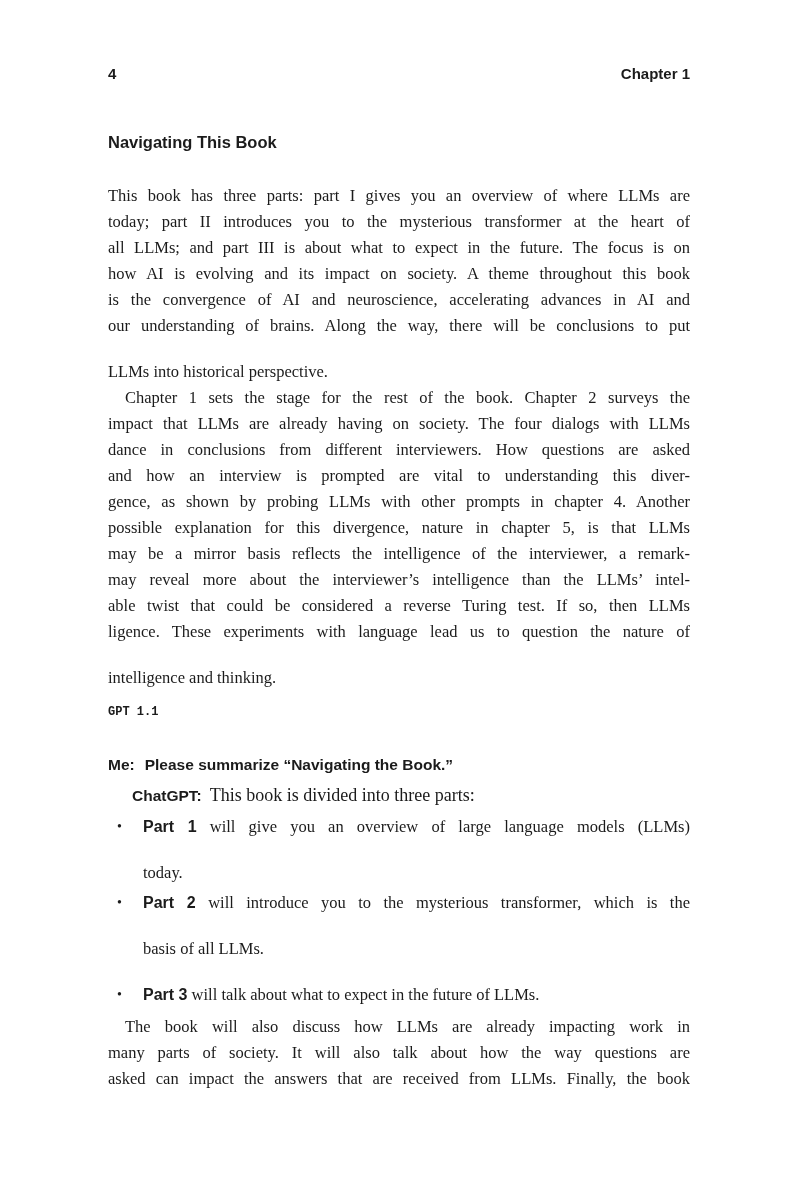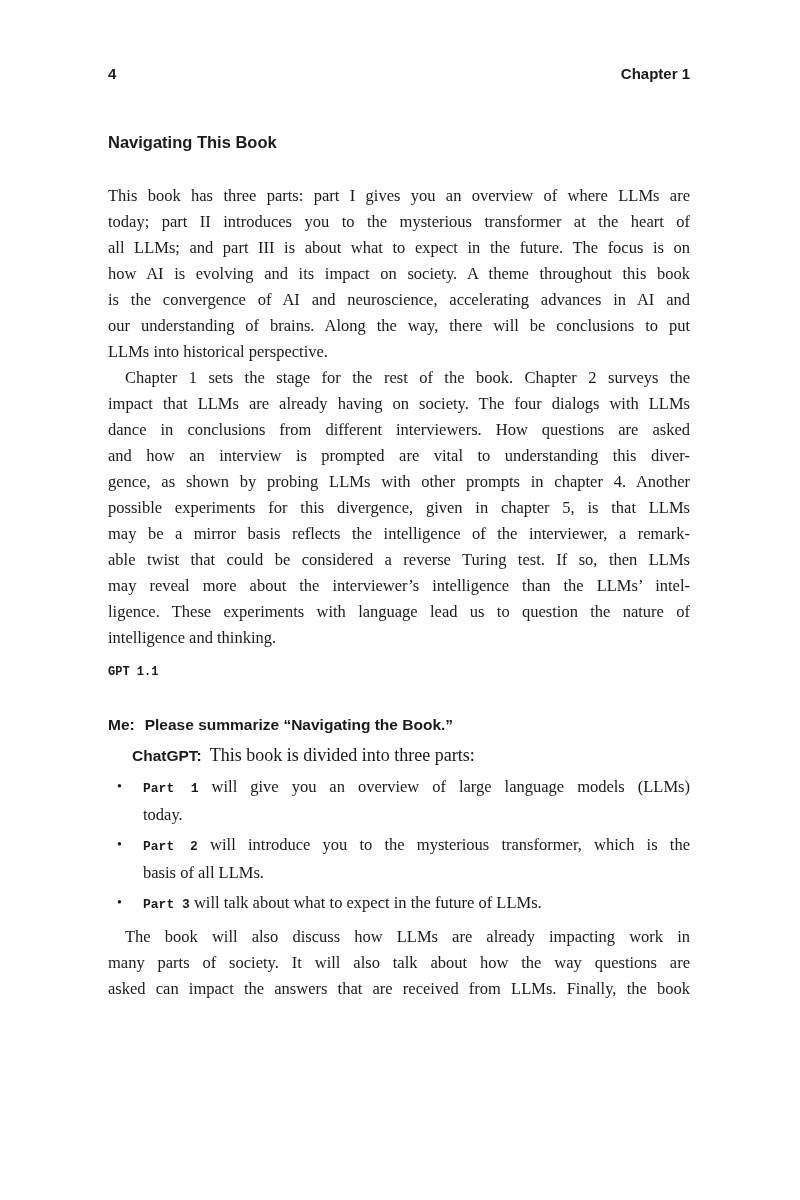--- a/index.html
+++ b/index.html
@@ -39,38 +39,38 @@
   .para { margin-top: 0; }
   .para.first { margin-top: 30px; }
   .line {
     font-family: "Liberation Serif", serif;
     font-size: 16.5px;
     line-height: 26px;
     text-align: justify;
     text-align-last: justify;
     white-space: normal;
   }
-  .line.last { text-align-last: left; }
+  .line.last { text-align-last: left; margin-top: 20px; }
   .line.indent { text-indent: 17px; }
   .gpt-label {
     margin-top: 8px;
     font-family: Liberation Mono, monospace;
     font-weight: bold;
     font-size: 12px;
     line-height: 26px;
   }
   .dialog-line { line-height: 26px; }
   .me-line { margin-top: 27px; }
   .cg-line { margin-top: 4px; }
   .bs {
     font-family: "Liberation Sans", sans-serif;
     font-weight: bold;
     font-size: 15.5px;
   }
-  .bs.inline { font-size: 13px; font-family: Liberation Mono, monospace; }
+  .bs.inline { font-size: 16px; }
   .me-label { margin-right: 10px; }
   .cg-label { margin-right: 8px; margin-left: 24px; }
   .cg-text {
     font-family: "Liberation Serif", serif;
     font-size: 18px;
   }
   .bullet-list { margin-top: 5px; }
   .bullet {
     position: relative;
     padding-left: 35px;
@@ -112,24 +112,24 @@
         <div class="line">is the convergence of AI and neuroscience, accelerating advances in AI and</div>
         <div class="line">our understanding of brains. Along the way, there will be conclusions to put</div>
         <div class="line last">LLMs into historical perspective.</div>
       </div>
     <div class="para" id="para-1">
         <div class="line indent">Chapter 1 sets the stage for the rest of the book. Chapter 2 surveys the</div>
         <div class="line">impact that LLMs are already having on society. The four dialogs with LLMs</div>
         <div class="line">dance in conclusions from different interviewers. How questions are asked</div>
         <div class="line">and how an interview is prompted are vital to understanding this diver-</div>
         <div class="line">gence, as shown by probing LLMs with other prompts in chapter 4. Another</div>
-        <div class="line">possible experiments for this divergence, given in chapter 5, is that LLMs</div>
+        <div class="line">possible explanation for this divergence, nature in chapter 5, is that LLMs</div>
         <div class="line">may be a mirror basis reflects the intelligence of the interviewer, a remark-</div>
+        <div class="line">may reveal more about the interviewer’s intelligence than the LLMs’ intel-</div>
         <div class="line">able twist that could be considered a reverse Turing test. If so, then LLMs</div>
-        <div class="line">may reveal more about the interviewer’s intelligence than the LLMs’ intel-</div>
         <div class="line">ligence. These experiments with language lead us to question the nature of</div>
         <div class="line last">intelligence and thinking.</div>
       </div>
 
     <div class="gpt-label">GPT 1.1</div>
 
     <div class="dialog-line me-line">
       <span class="bs me-label">Me:</span><span class="bs">Please summarize “Navigating the Book.”</span>
     </div>
 

